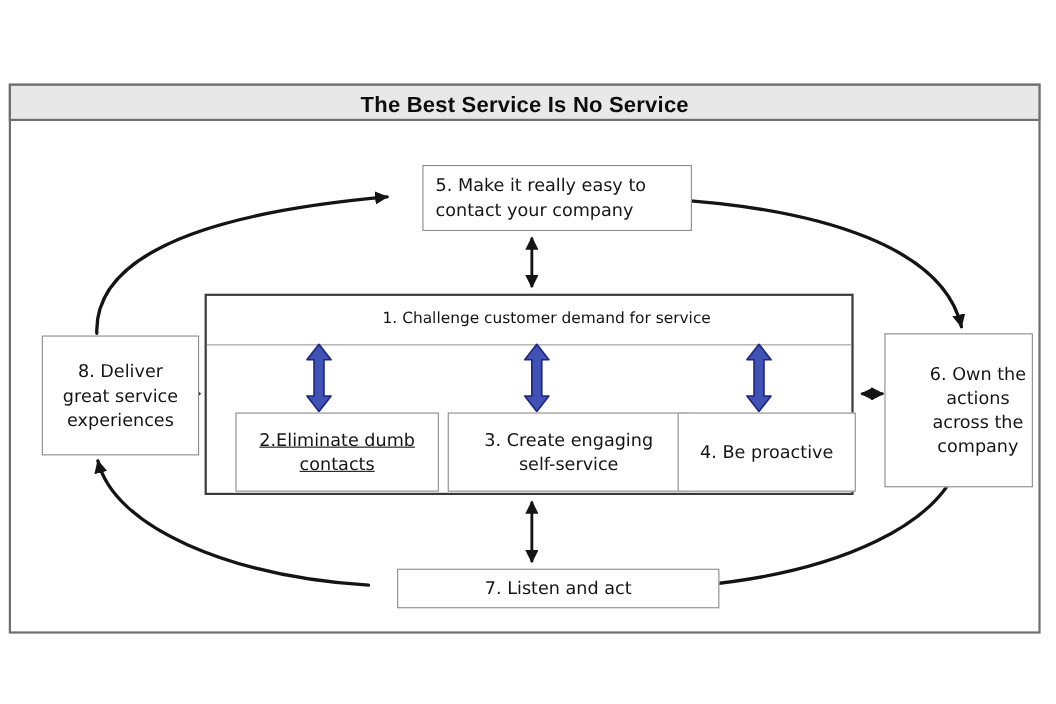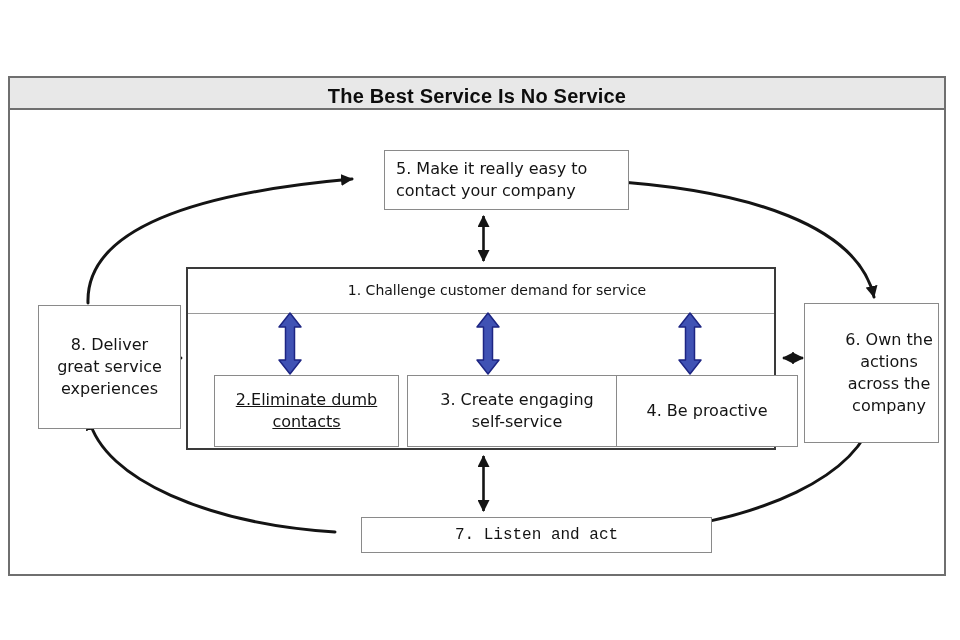--- a/index.html
+++ b/index.html
@@ -47,24 +47,24 @@
   }
   .band-label{
     position:absolute;left:186px;top:267px;width:590px;height:45px;
     display:flex;align-items:center;justify-content:center;
     font-size:14px;z-index:3;margin-left:16px;
   }
   #box5{left:360px;top:150px;width:245px;height:60px;
         justify-content:flex-start;text-align:left;padding-left:11px;}
   #box2{left:190px;top:375px;width:185px;height:72px;text-decoration:underline;}
   #box3{left:383px;top:375px;width:220px;height:72px;}
-  #box4{left:592px;top:375px;width:182px;height:72px;}
-  #box8{left:14px;top:305px;width:143px;height:124px;}
+  #box4{left:592px;top:375px;width:162px;height:72px;}
+  #box8{left:14px;top:305px;width:143px;height:109px;}
   #box6{left:780px;top:303px;width:135px;height:140px;padding-left:35px;}
-  #box7{left:337px;top:517px;width:351px;height:36px;font-family:Liberation Mono, monospace;}
+  #box7{left:337px;top:517px;width:293px;height:36px;}
   svg.overlay{position:absolute;left:0;top:0;z-index:2;pointer-events:none;}
   .curve{stroke:var(--arrow-black);stroke-width:3;fill:none;stroke-linecap:round;}
   .dbl{stroke:var(--arrow-black);stroke-width:2.6;fill:none;}
   .blue-arrow{fill:var(--accent-blue);stroke:var(--accent-blue-dark);stroke-width:1.5;stroke-linejoin:round;}
   .arrowhead-fill{fill:var(--arrow-black);}
 </style>
 </head>
 <body>
 
 <div class="frame"></div>

